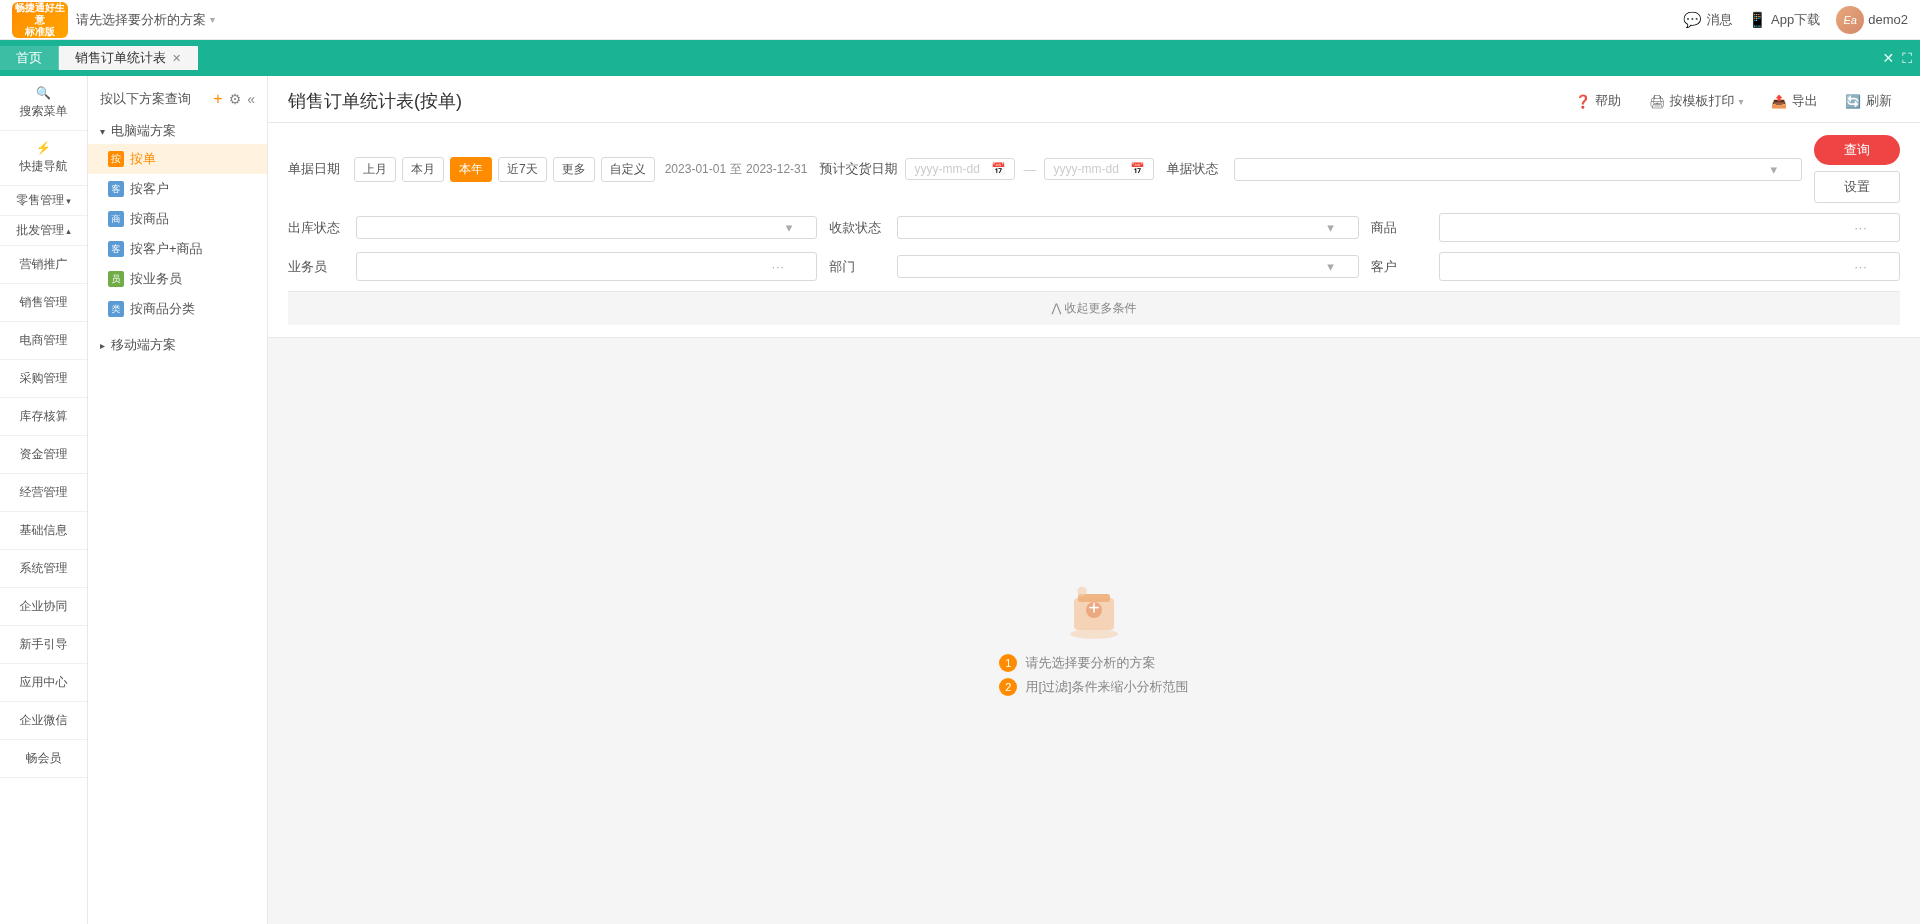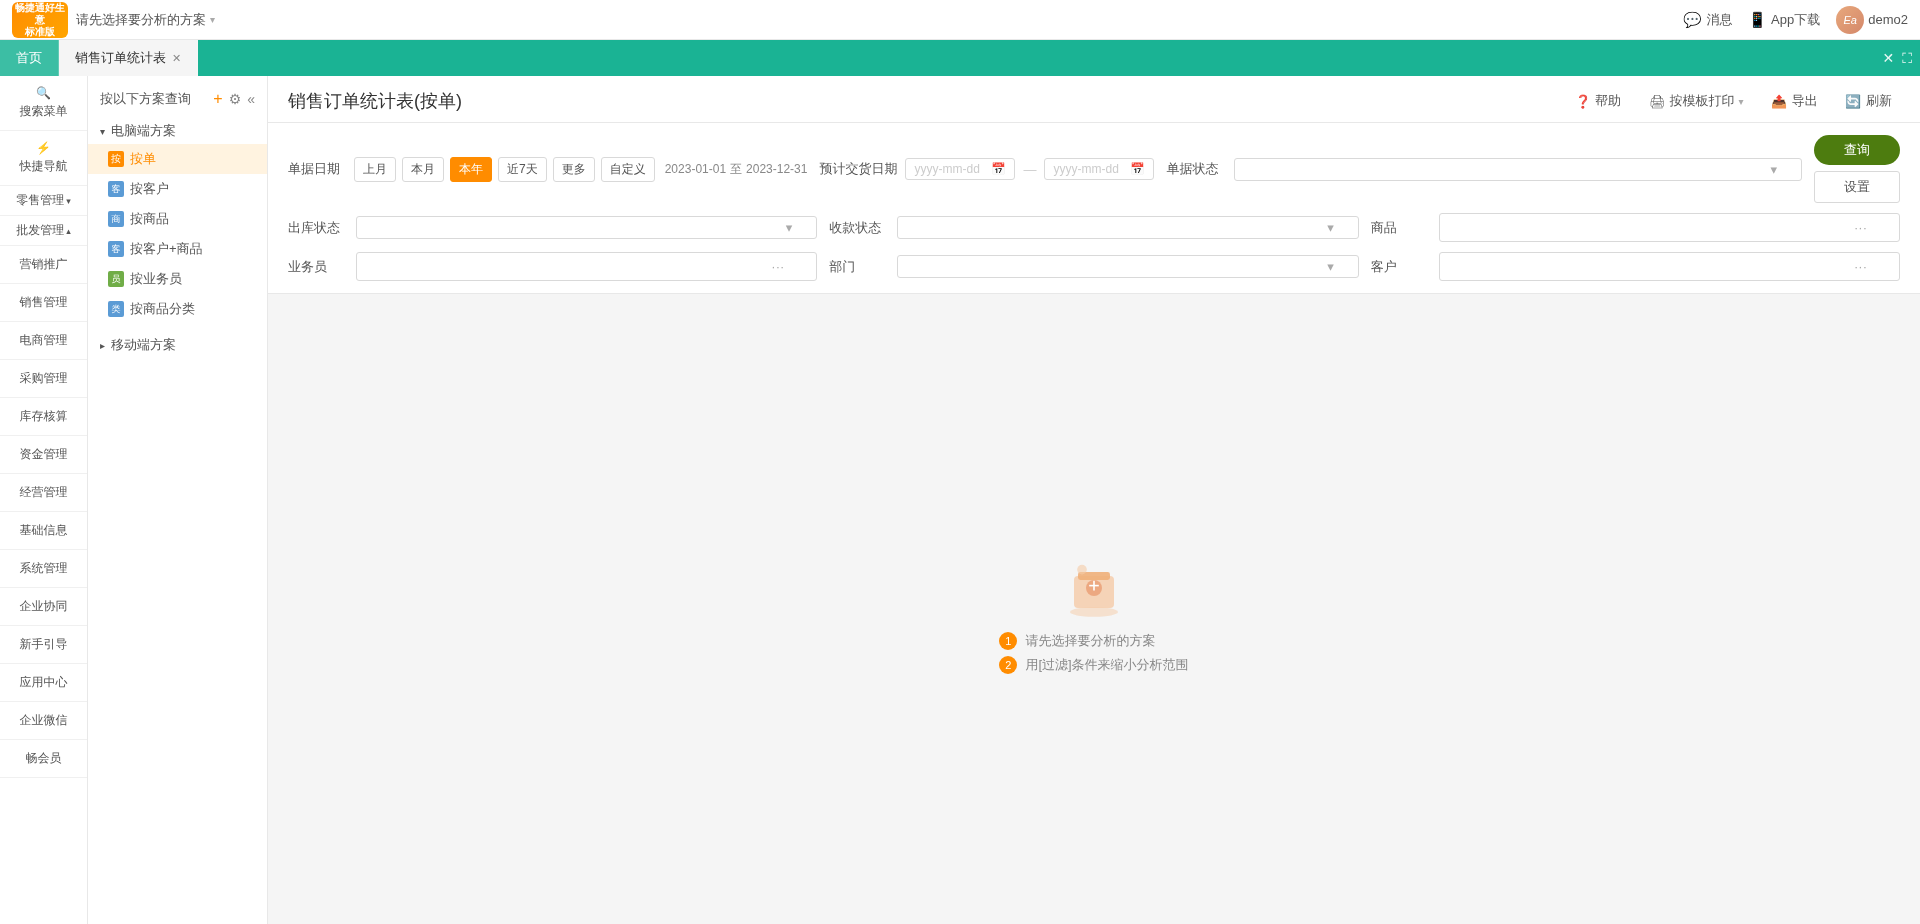--- a/index.html
+++ b/index.html
@@ -11,21 +11,21 @@
     .logo-box { width: 56px; height: 36px; background: linear-gradient(135deg, #ff8c00, #ffa500); border-radius: 6px; display: flex; align-items: center; justify-content: center; }
     .logo-text { color: #fff; font-size: 10px; font-weight: bold; text-align: center; line-height: 1.2; }
     .app-title { font-size: 13px; color: #555; }
     .app-title-dropdown { display: flex; align-items: center; gap: 4px; }
     .topbar-right { display: flex; align-items: center; gap: 16px; }
     .topbar-icon-btn { display: flex; align-items: center; gap: 4px; color: #555; font-size: 13px; cursor: pointer; }
     .avatar { width: 28px; height: 28px; border-radius: 50%; background: linear-gradient(135deg, #e8a87c, #d4886a); display: flex; align-items: center; justify-content: center; color: #fff; font-size: 11px; font-style: italic; }
 
     
     .tabbar { height: 36px; background: #1ab394; display: flex; align-items: center; padding: 0; }
-    .tab { height: 36px; padding: 12px 16px; display: flex; align-items: center; gap: 6px; cursor: pointer; color: rgba(255,255,255,0.85); font-size: 13px; border-right: 1px solid rgba(255,255,255,0.2); }
+    .tab { height: 24px; padding: 12px 16px; display: flex; align-items: center; gap: 6px; cursor: pointer; color: rgba(255,255,255,0.85); font-size: 13px; border-right: 1px solid rgba(255,255,255,0.2); }
     .tab.home { background: rgba(255,255,255,0.15); color: #fff; }
     .tab.active { background: #f5f5f5; color: #333; }
     .tab-close { font-size: 11px; color: #888; cursor: pointer; }
     .tabbar-actions { margin-left: auto; display: flex; align-items: center; gap: 8px; padding-right: 8px; }
     .tabbar-icon { color: rgba(255,255,255,0.9); cursor: pointer; font-size: 14px; }
 
     
     .main-layout { display: flex; flex: 1; overflow: hidden; }
 
     
@@ -69,21 +69,21 @@
     .filter-date-group { display: flex; align-items: center; gap: 6px; }
     .date-btn { padding: 3px 8px; border-radius: 3px; border: 1px solid #d9d9d9; background: #fff; font-size: 12px; color: #555; cursor: pointer; }
     .date-btn.active { background: #ff8c00; color: #fff; border-color: #ff8c00; }
     .date-input { border: 1px solid #d9d9d9; border-radius: 3px; padding: 3px 8px; font-size: 12px; color: #aaa; width: 110px; display: flex; align-items: center; justify-content: space-between; }
     .date-range { display: flex; align-items: center; gap: 4px; font-size: 12px; color: #888; margin-left: 4px; }
     .filter-select-wide { border: 1px solid #d9d9d9; border-radius: 3px; padding: 3px 24px 3px 8px; font-size: 13px; color: #aaa; flex: 1; position: relative; display: flex; align-items: center; justify-content: space-between; cursor: pointer; background: #fff; }
     .filter-dots { color: #aaa; cursor: pointer; padding: 3px 8px; }
     .filter-section { display: flex; align-items: center; flex: 1; gap: 8px; min-width: 300px; justify-content: flex-end; }
 
     
-    .btn-query { background: #4d7c0f; color: #fff; border: none; border-radius: 15px; padding: 6px 20px; font-size: 13px; cursor: pointer; }
+    .btn-query { background: #ef4444; color: #fff; border: none; border-radius: 15px; padding: 6px 20px; font-size: 13px; cursor: pointer; }
     .btn-setting { border: 1px solid #d9d9d9; background: #fff; color: #555; border-radius: 3px; padding: 6px 29px; font-size: 13px; cursor: pointer; }
 
     .query-btn-group { display: flex; flex-direction: column; gap: 6px; margin-left: auto; }
 
     
     .collapse-bar { text-align: center; padding: 8px; background: #f5f5f5; border-top: 1px solid #e8e8e8; cursor: pointer; color: #888; font-size: 12px; }
 
     
     .content-body { flex: 1; display: flex; flex-direction: column; align-items: center; justify-content: center; background: #f5f5f5; }
     .empty-state { display: flex; flex-direction: column; align-items: center; gap: 8px; }
@@ -379,20 +379,24 @@
           </div>
           <div class="filter-section">
             <span class="filter-label">客户</span>
             <div class="filter-select-wide">
               <span style="color:#ccc;"></span>
               <span class="filter-dots">···</span>
             </div>
           </div>
         </div>
 
+        <div class="collapse-bar">
+          <span>⋀ </span>
+          <span>收起更多条件</span>
+        </div>
       </div>
 
       <div class="content-body">
         <div class="empty-state">
           <svg class="empty-icon" viewBox="0 0 100 100" xmlns="http://www.w3.org/2000/svg">
             <ellipse cx="50" cy="85" rx="30" ry="6" fill="#f5cba7" opacity="0.5"></ellipse>
             <rect x="25" y="40" width="50" height="40" rx="5" fill="#f5cba7" opacity="0.8"></rect>
             <rect x="30" y="35" width="40" height="10" rx="3" fill="#f0b07a" opacity="0.9"></rect>
             <circle cx="50" cy="55" r="10" fill="#e8956a" opacity="0.7"></circle>
             <line x1="44" y1="52" x2="56" y2="52" stroke="#fff" stroke-width="2"></line>

